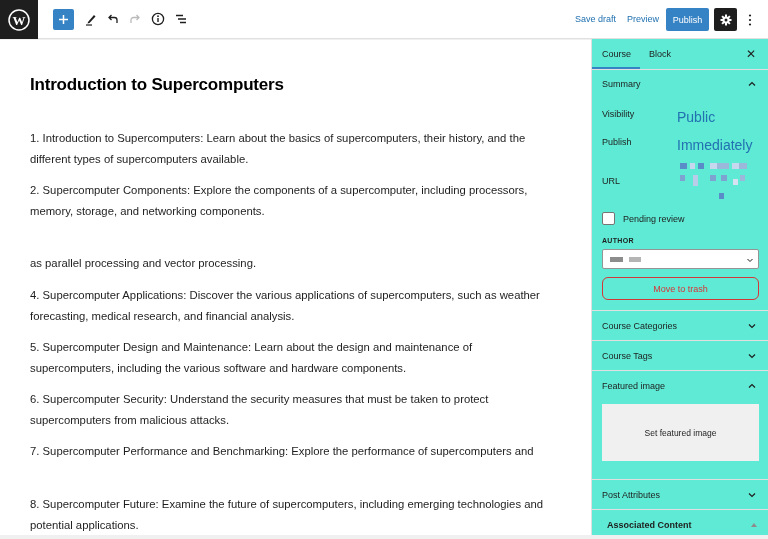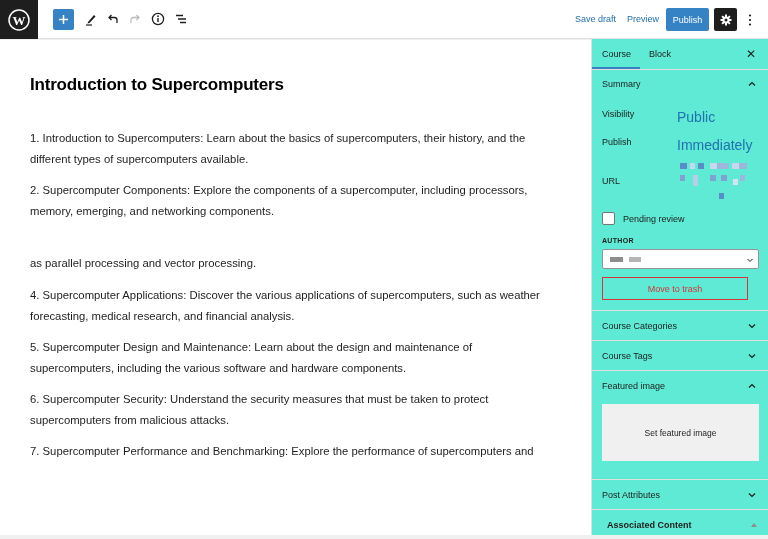--- a/index.html
+++ b/index.html
@@ -27,21 +27,21 @@
   .panel-header { position: absolute; left: 0; width: 177px; font-size: 9px; font-weight: 500; color: #1e1e1e; }
   .panel-header span.t { position: absolute; left: 10px; }
   .chev { position: absolute; left: 155px; width: 10px; height: 10px; }
   .divider { position: absolute; left: 0; width: 177px; height: 1px; background: #e0e0e0; }
   .row-label { position: absolute; left: 10px; font-size: 9px; color: #1e1e1e; }
   .row-value { position: absolute; left: 85px; font-size: 14px; color: #2271b1; }
   .blur { position: absolute; background: #9bb7d9; }
   .checkbox { position: absolute; left: 10px; top: 173px; width: 13px; height: 13px; border: 1px solid #757575; border-radius: 2px; background: #fff; }
   .author-label { position: absolute; left: 10px; top: 198px; font-size: 7px; font-weight: bold; color: #1e1e1e; letter-spacing: 0.3px; }
   .author-select { position: absolute; left: 10px; top: 210px; width: 157px; height: 20px; border: 1px solid #949494; border-radius: 2px; background: #fff; }
-  .trash-btn { position: absolute; left: 10px; top: 238px; width: 146px; height: 23px; border: 1px solid #d63638; border-radius: 0; color: #d63638; font-size: 9px; display: flex; align-items: center; justify-content: center; }
+  .trash-btn { position: absolute; left: 10px; top: 238px; width: 157px; height: 23px; border: 1px solid #d63638; border-radius: 6px; color: #d63638; font-size: 9px; display: flex; align-items: center; justify-content: center; }
   .feat-box { position: absolute; left: 10px; top: 365px; width: 157px; height: 57px; background: #f0f0f0; display: flex; align-items: center; justify-content: center; font-size: 8.5px; color: #1e1e1e; }
 </style>
 </head>
 <body>
 
 <div class="topbar">
   <div class="wp-logo">
     <svg width="22" height="22" viewBox="0 0 22 22">
       <circle cx="11" cy="11" r="10" fill="none" stroke="#fff" stroke-width="1.5"></circle>
       <text x="11" y="15.5" text-anchor="middle" font-family="Liberation Serif, serif" font-weight="bold" font-size="13" fill="#fff">W</text>
@@ -100,26 +100,27 @@
       <circle cx="2" cy="2.5" r="1.1" fill="#1e1e1e"></circle>
         <circle cx="2" cy="7" r="1.1" fill="#1e1e1e"></circle>
         <circle cx="2" cy="11.5" r="1.1" fill="#1e1e1e"></circle>
     </svg>
   </div>
 </div>
 
 <div class="editor">
   <h1 class="post-title">Introduction to Supercomputers</h1>
   <p class="para" style="top:88px"><span>1. Introduction to Supercomputers: Learn about the basics of supercomputers, their history, and the</span><br><span>different types of supercomputers available.</span></p>
-  <p class="para" style="top:140px"><span>2. Supercomputer Components: Explore the components of a supercomputer, including processors,</span><br><span>memory, emerging, and networking components.</span></p>
+  <p class="para" style="top:140px"><span>2. Supercomputer Components: Explore the components of a supercomputer, including processors,</span><br><span>memory, storage, and networking components.</span></p>
   <p class="para" style="top:192px"><br><span>as parallel processing and vector processing.</span></p>
   <p class="para" style="top:245px"><span>4. Supercomputer Applications: Discover the various applications of supercomputers, such as weather</span><br><span>forecasting, medical research, and financial analysis.</span></p>
   <p class="para" style="top:297px"><span>5. Supercomputer Design and Maintenance: Learn about the design and maintenance of</span><br><span>supercomputers, including the various software and hardware components.</span></p>
   <p class="para" style="top:349px"><span>6. Supercomputer Security: Understand the security measures that must be taken to protect</span><br><span>supercomputers from malicious attacks.</span></p>
   <p class="para" style="top:401px"><span>7. Supercomputer Performance and Benchmarking: Explore the performance of supercomputers and</span><br></p>
+  <p class="para" style="top:454px"><span>8. Supercomputer Future: Examine the future of supercomputers, including emerging technologies and</span><br><span>potential applications.</span></p>
 </div>
 
 <div class="sidebar">
   <div class="tabs">
     <span class="tab" style="left:10px">Course</span>
     <span class="tab" style="left:57px">Block</span>
     <div class="tab-active-line"></div>
     <span class="close-x"><span>✕</span></span>
   </div>
 

